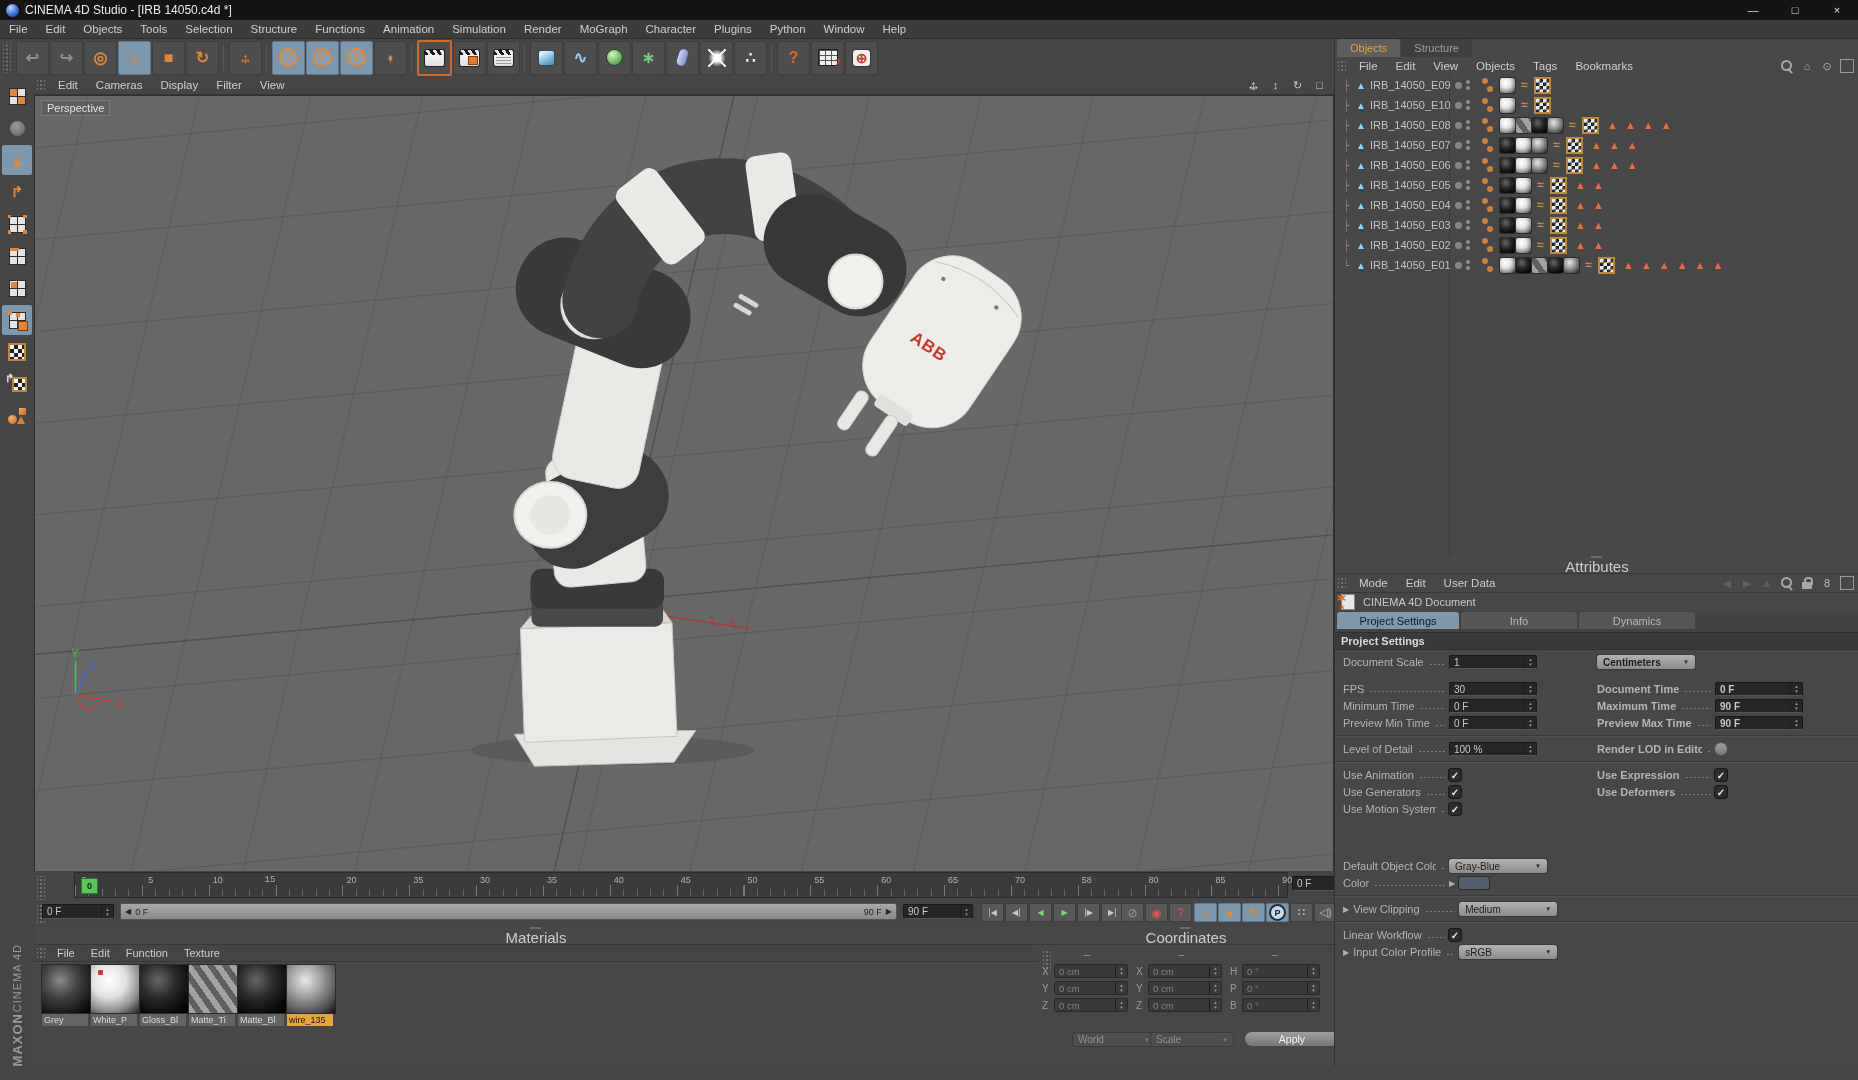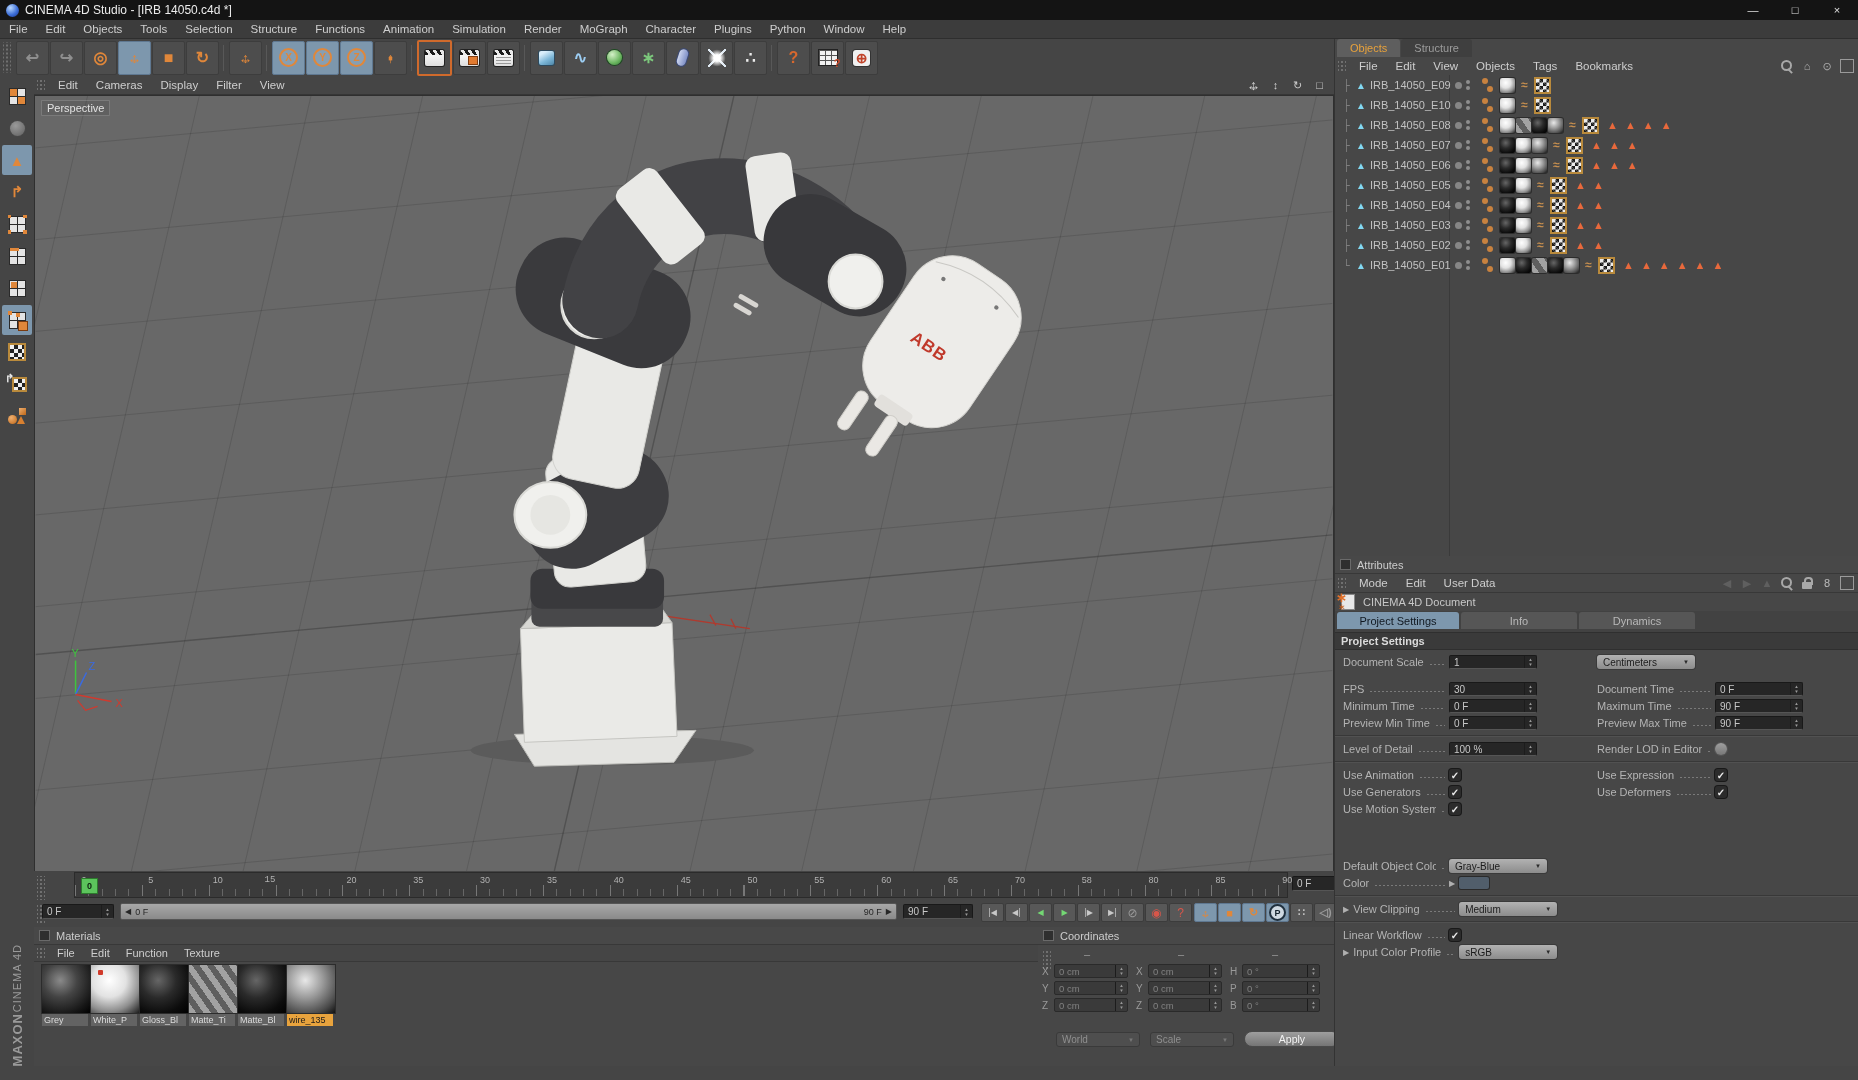--- a/index.html
+++ b/index.html
@@ -140,21 +140,21 @@
     display:flex;align-items:center;justify-content:center;color:#c8c8c8;font-size:8px;font-family:"DejaVu Sans",sans-serif;}
   #tl-rec{position:absolute;left:1087px;top:4px;display:flex;gap:1px;}
   .rcb{width:21px;height:17px;background:#585858;border:1px solid #3c3c3c;border-radius:2px;
     display:flex;align-items:center;justify-content:center;font-size:12px;}
   #tl-keys{position:absolute;left:1160px;top:4px;display:flex;gap:1px;}
   .ktb{width:21px;height:17px;background:#585858;border:1px solid #3c3c3c;border-radius:2px;
     display:flex;align-items:center;justify-content:center;font-size:11px;font-weight:bold;}
   .ktb .ovl{width:15px;height:15px;}
   .ktb .ovl .og{font-size:11px;}
   
-  .ptitle{height:17px;background:#484848;border-bottom:1px solid #383838;display:flex;align-items:center;font-size:11px;color:#cccccc;}
+  .ptitle{height:17px;background:#484848;border-bottom:1px solid #383838;display:flex;align-items:center;font-size:15px;color:#cccccc;flex-direction:column;}
   .psq{width:9px;height:9px;background:#2f2f2f;border:1px solid #6a6a6a;margin:0 6px 0 5px;}
   .pmenu{height:16px;background:#454545;border-bottom:1px solid #383838;display:flex;align-items:center;}
   .pmenu .mi{padding:0 8px;font-size:11px;}
   #materials{left:34px;top:927px;width:1004px;height:139px;background:#474747;border-right:1px solid #333;}
   #mat-items{position:absolute;left:8px;top:38px;display:flex;gap:1px;}
   .mitem{width:48px;}
   .mthumb{width:48px;height:48px;position:relative;box-shadow:0 0 0 1px #2c2c2c;}
   .mmark{position:absolute;left:7px;top:5px;width:5px;height:5px;background:#d03a2a;border-radius:1px;}
   .mlabel{width:44px;height:12px;margin-top:1px;background:#636363;color:#dcdcdc;font-size:9px;line-height:12px;padding-left:2px;overflow:hidden;white-space:nowrap;}
   .mlabel.sel{background:#e8a33d;color:#1a1a1a;}
@@ -217,21 +217,21 @@
   .atab{height:17px;display:flex;align-items:center;justify-content:center;font-size:11px;border-radius:3px 3px 0 0;margin-right:2px;}
   .atab.on{background:#7d97ad;color:#101820;}
   .atab.off{background:#565656;color:#b8b8b8;}
   .atab.t0{width:122px;} .atab.t1{width:116px;} .atab.t2{width:116px;}
   #attr-section{height:16px;background:#3a3a3a;border-top:1px solid #2f2f2f;border-bottom:1px solid #2f2f2f;
     display:flex;align-items:center;padding-left:6px;font-weight:bold;color:#dadada;font-size:11px;}
   #attr-rows{padding-top:4px;}
   .attr-row{display:flex;height:16px;align-items:center;padding-left:8px;margin-bottom:1px;}
   .acell{display:flex;align-items:center;}
   .acell.c1{width:242px;}
-  .acell.c2{flex:1;padding-left:12px;}
+  .acell.c2{flex:1;padding-left:12px;font-weight:bold;}
   .albl{display:flex;align-items:flex-end;font-size:11px;color:#b4b4b4;}
   .c1 .albl{width:106px;} .c2 .albl{width:118px;}
   .albl .lt{white-space:nowrap;overflow:hidden;}
   .albl .lead{flex:1;margin:0 4px 2px 5px;height:3px;min-width:4px;
     background-image:radial-gradient(circle,#7a7a7a .7px,transparent .9px);background-size:4px 3px;background-position:bottom left;}
   .afield{width:88px;height:14px;background:#262626;border:1px solid #191919;border-bottom-color:#555;border-radius:2px;
     display:flex;align-items:center;padding-left:4px;box-sizing:border-box;}
   .afield .av{font-size:10px;color:#c8c8c8;flex:1;}
   .adrop{min-width:86px;height:14px;background:linear-gradient(#b2b2b2,#8c8c8c);border-radius:3px;display:flex;align-items:center;
     padding:0 6px;color:#1c1c1c;font-size:10px;box-shadow:0 0 0 1px #3a3a3a;}
@@ -769,21 +769,21 @@
           </div>
         </div>
         <div class="crow" style="left: 192px; top: 54px;">
           <span class="clbl">B</span>
           <div class="cfield" style="width: 78px;">
             <span>0 °</span>
             <span class="stp"></span>
           </div>
         </div>
       </div>
-    <div class="cdrop" style="left:18px;top:105px;">
+    <div class="cdrop" style="left:34px;top:105px;">
       <span>World</span>
     </div>
     <div class="cdrop" style="left:112px;top:105px;">
       <span>Scale</span>
     </div>
     <div id="apply-btn" style="left:206px;top:104px;">Apply</div>
   </div>
 
   <div id="rightpanel" class="abs">
     <div id="om-tabs">

